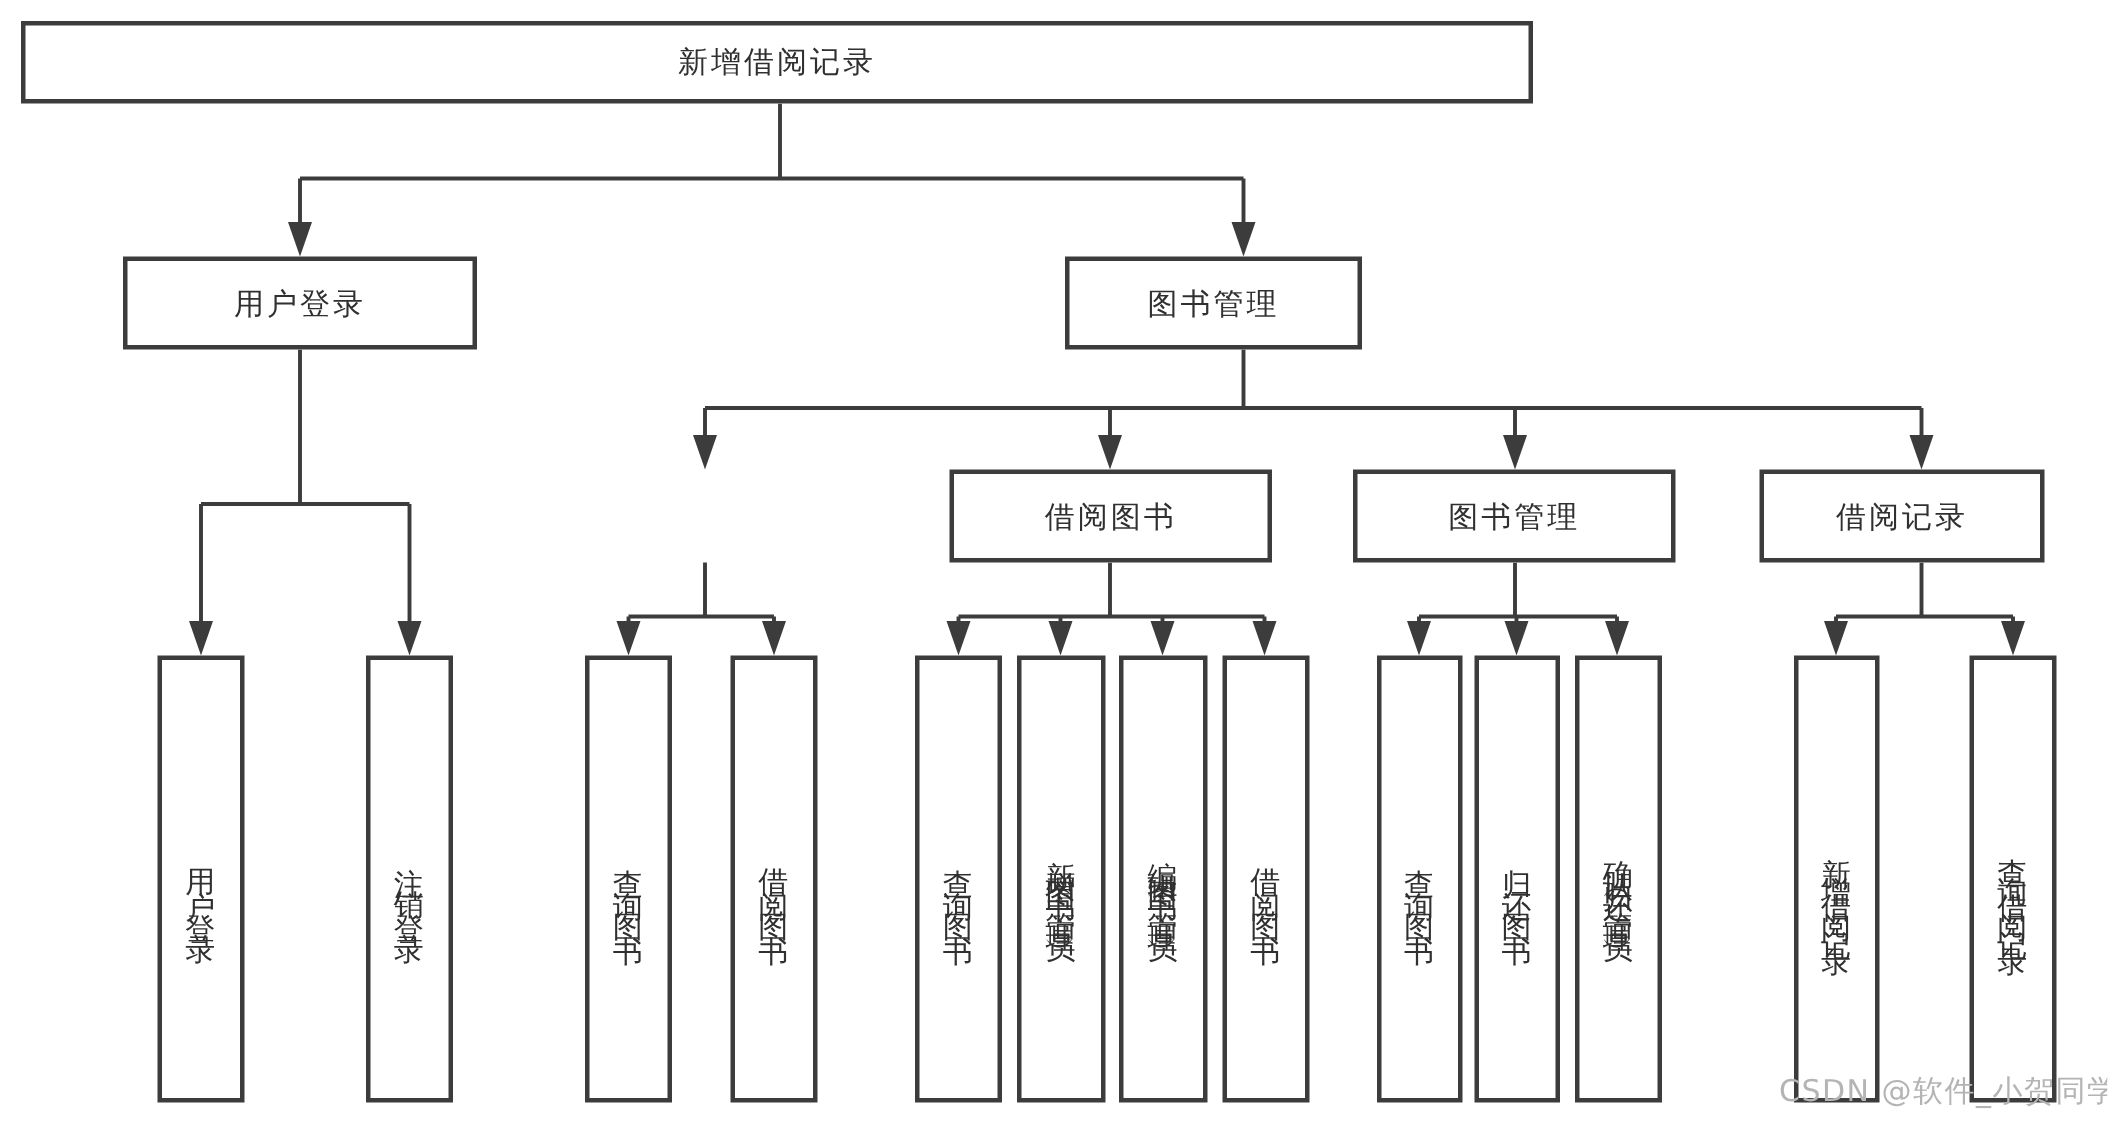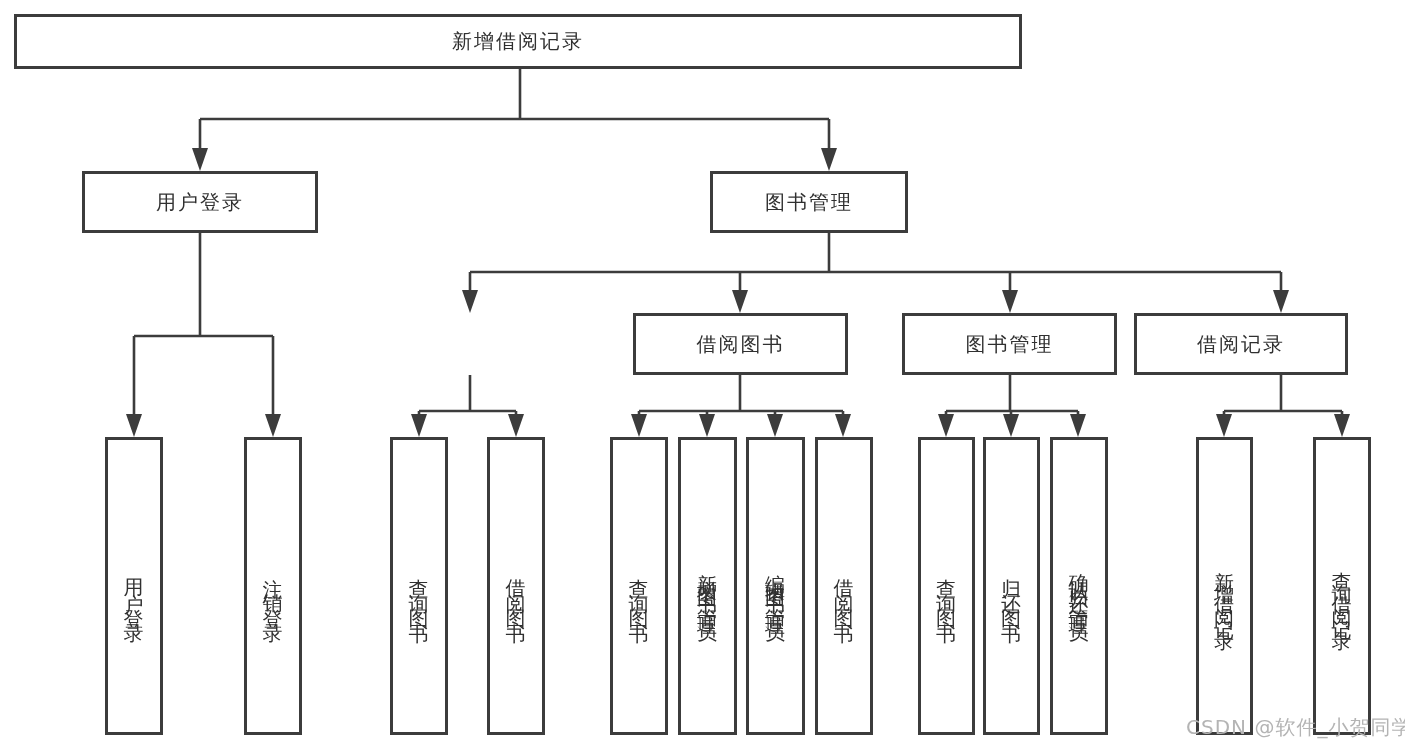--- a/index.html
+++ b/index.html
@@ -97,21 +97,21 @@
   <div class="node h" style="left:710px;top:171px;width:198px;height:62px">
     <span class="lbl">图书管理</span>
   </div>
 
   <div class="node h" style="left:633px;top:313px;width:215px;height:62px">
     <span class="lbl">借阅图书</span>
   </div>
   <div class="node h" style="left:902px;top:313px;width:215px;height:62px">
     <span class="lbl">图书管理</span>
   </div>
-  <div class="node h" style="left:1134px;top:313px;width:214px;height:62px">
+  <div class="node h" style="left:1173px;top:313px;width:190px;height:62px">
     <span class="lbl">借阅记录</span>
   </div>
 
   <div class="node v" style="left:105px;top:437px;width:58px;height:298px">
     <span class="vtext s4">用户登录</span>
   </div>
   <div class="node v" style="left:244px;top:437px;width:58px;height:298px">
     <span class="vtext s4">注销登录</span>
   </div>
 

